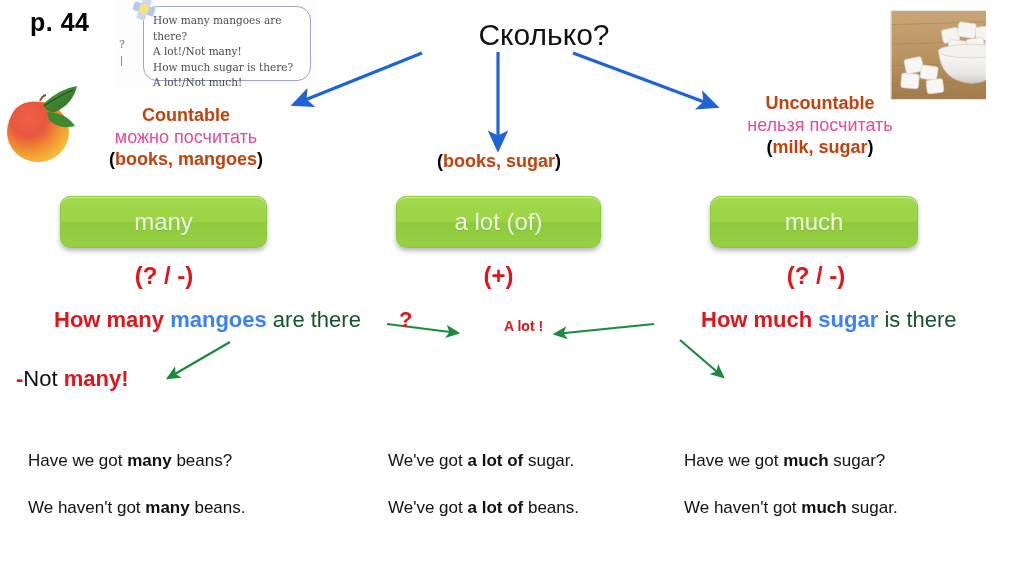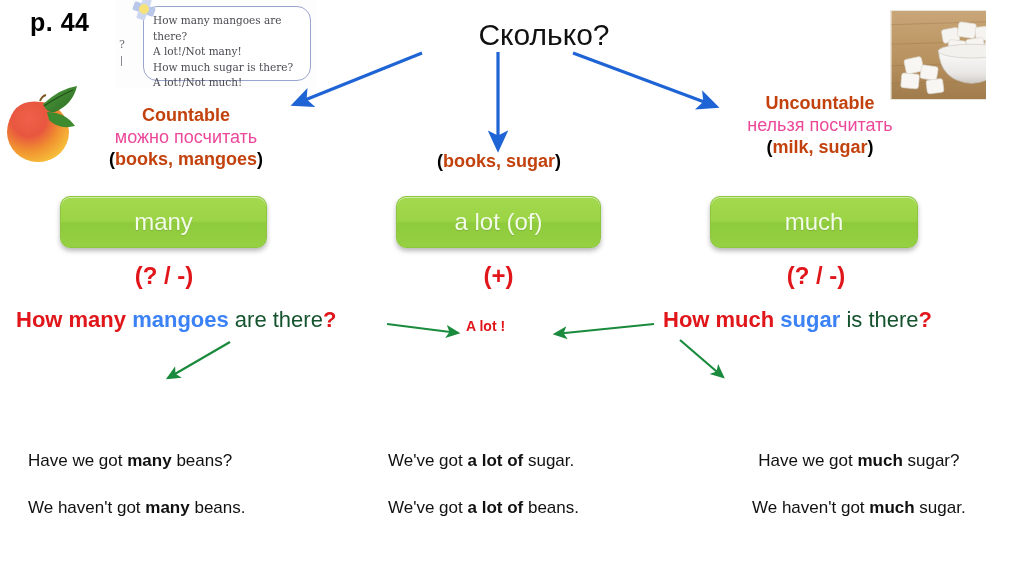--- a/index.html
+++ b/index.html
@@ -164,21 +164,21 @@
   #sign-left  { left: 64px;  top: 262px; width: 200px; }
   #sign-mid   { left: 396px; top: 262px; width: 205px; }
   #sign-right { left: 712px; top: 262px; width: 208px; }
 
   
   .qline {
     font-size: 22px;
     font-weight: bold;
     white-space: nowrap;
   }
-  .qline .red   { color: #e0161b; }
+  .qline .red   { color: #e0161b; margin-left: 38px; }
   .qline .green { color: #3b82f6; }
   .qline .black { color: #14532d; font-weight: normal; }
 
   #q-left      { left: 16px;  top: 307px; }
   #q-right     { left: 663px; top: 307px; }
   #a-middle    { left: 466px; top: 318px; font-size: 14px; }
   #neg-left    { left: 16px;  top: 366px; }
   #neg-right   { left: 722px; top: 368px; }
 
   .negline {
@@ -193,21 +193,21 @@
   .ex-col { position: absolute; }
   .ex-line {
     font-size: 17px;
     color: #111111;
     white-space: nowrap;
     margin-bottom: 27px;
   }
   .ex-line b { font-weight: bold; }
   #ex-left  { left: 28px;  top: 451px; }
   #ex-mid   { left: 388px; top: 451px; }
-  #ex-right { left: 752px; top: 451px; text-align: center; }
+  #ex-right { left: 684px; top: 451px; }
 </style>
 </head>
 <body>
 
 <div id="slide">
 
   <div class="abs" id="page-label">p. 44</div>
 
   <div class="abs" id="textbook-clip">
     <div id="textbook-bubble"></div>
@@ -345,20 +345,21 @@
   <div class="abs sign" id="sign-left">(? / -)</div>
   <div class="abs sign" id="sign-mid">(+)</div>
   <div class="abs sign" id="sign-right">(? / -)</div>
 
   <div class="abs qline" id="q-left"><span class="red">How many </span><span class="green">mangoes</span><span class="black"> are there</span><span class="red">?</span></div>
 
   <div class="abs qline" id="q-right"><span class="red">How much </span><span class="green">sugar</span><span class="black"> is there</span><span class="red">?</span></div>
 
   <div class="abs qline" id="a-middle"><span class="red">A lot !</span></div>
 
+  <div class="abs negline" id="neg-left"><span class="dash">-</span><span class="black">Not </span><span class="red">many!</span></div>
 
 
   <div class="ex-col" id="ex-mid">
     <div class="ex-line"><span>We've got </span><b>a lot of</b><span> sugar.</span></div>
     <div class="ex-line"><span>We've got </span><b>a lot of</b><span> beans.</span></div>
   </div>
 
   <div class="ex-col" id="ex-left">
     <div class="ex-line"><span>Have we got </span><b>many</b><span> beans?</span></div>
     <div class="ex-line"><span>We haven't got </span><b>many</b><span> beans.</span></div>

